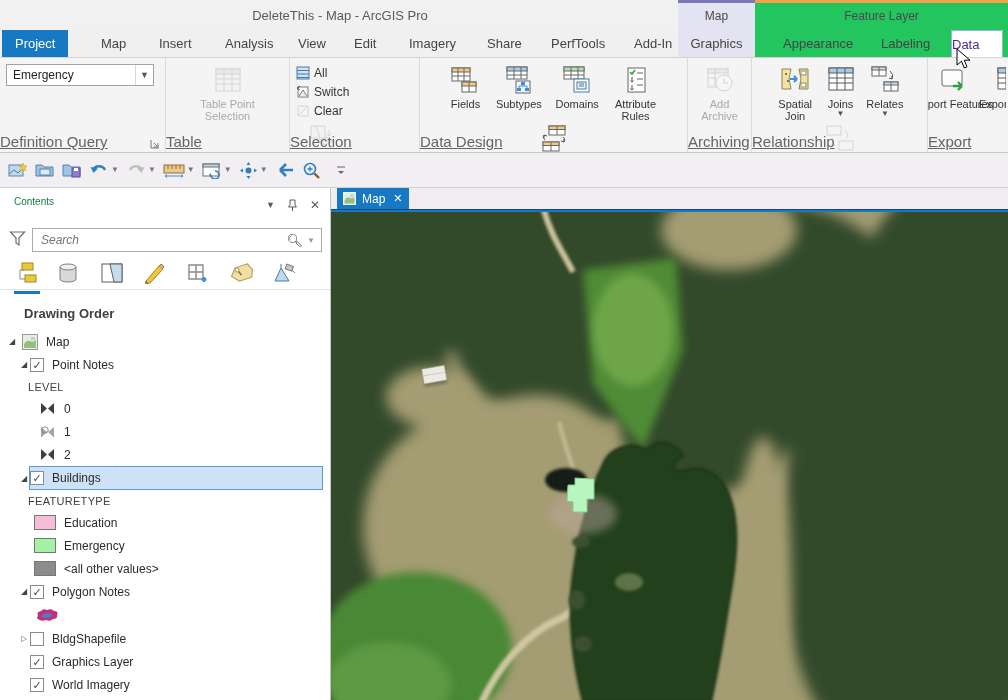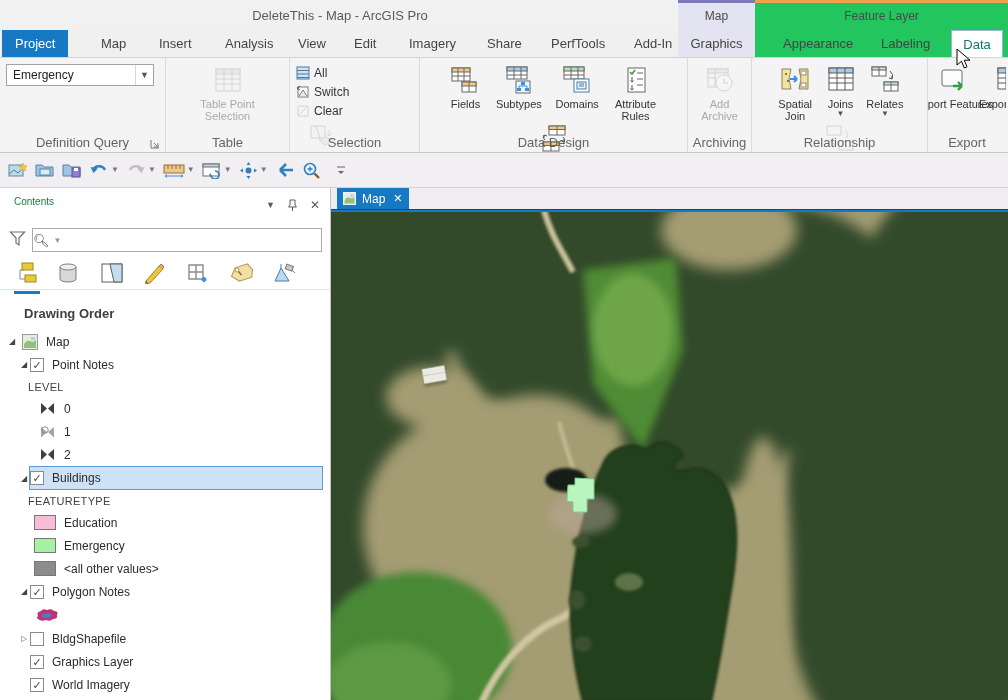--- a/index.html
+++ b/index.html
@@ -13,27 +13,27 @@
   .ctx-map { left:678px; width:77px; background:#e4e3f1; border-top:3px solid #7b79b7; }
   .ctx-fl  { left:755px; width:253px; background:#22c55e; border-top:3px solid #efa14b; }
   .ctx-label { display:block; text-align:center; margin-top:6px; font-size:12px; color:#4a4a4a; }
 
   
   .tabrow { position:absolute; top:30px; left:0; width:1008px; height:28px; }
   .tab { position:absolute; top:0; height:28px; line-height:28px; padding:0 13px; font-size:13px; color:#444; }
   .tab.sel-main { background:#1779c4; color:#fff; }
   .tab-graphics { left:681px; width:71px; text-align:center; padding:0; }
   .tab-appearance { left:770px; } .tab-labeling { left:868px; }
-  .tab-data { left:951px; width:52px; text-align:center; padding:0; background:#fff; color:#0f766e; border:1px solid #98b8d2; border-bottom:none; }
+  .tab-data { left:951px; width:52px; padding:0; background:#fff; color:#4c1d95; border:1px solid #98b8d2; border-bottom:none; }
   .tabrow-underline { position:absolute; top:57px; left:0; width:1008px; height:1px; background:#d5d3d5; }
 
   
   .ribbon { position:absolute; top:58px; left:0; width:1008px; height:95px; background:#f5f4f5; display:flex; border-bottom:1px solid #c9c7c9; }
   .rgroup { position:relative; height:94px; border-right:1px solid #ddebdd0; border-right:1px solid #dcdadc; padding-top:5px; flex:none; }
-  .rgroup-label { position:absolute; bottom:2px; left:0; right:0; text-align:center; font-size:13px; color:#656465; }
+  .rgroup-label { position:absolute; bottom:2px; left:0; right:0; text-align:left; font-size:15px; color:#656465;text-decoration:underline; }
   .bigbtn { display:inline-flex; flex-direction:column; align-items:center; vertical-align:top; font-size:11px; line-height:12px; color:#333; text-align:center; padding-top:2px; cursor:default; }
   .bigbtn .ic { width:30px; height:30px; margin-bottom:3px; }
   .dis { color:#a9a9a9; }
   .dis svg { opacity:.45; }
   .drop { font-size:8px; color:#555; line-height:8px; }
   .dis .drop { color:#b5b5b5; }
   .smallrow { display:flex; align-items:center; gap:4px; height:19px; font-size:12px; color:#333; padding-left:6px; }
   .combo { position:absolute; top:6px; left:6px; width:148px; height:22px; background:#fff; border:1px solid #a5a3a5; display:flex; align-items:center; }
   .combo span.val { flex:1; padding-left:6px; font-size:12px; color:#222; }
   .combo .arr { width:18px; text-align:center; color:#555; font-size:9px; border-left:1px solid #d8d8d8; line-height:20px; }
@@ -414,20 +414,21 @@
         <path d="M5.5 8 v4" stroke="#5a5a5a"></path>
       </svg>
     <span style="font-size:12px">✕</span>
   </span>
 
   <div class="c-search">
     <svg class="funnel" width="17" height="17" viewBox="0 0 17 17">
         <path d="M1.5 2 h14 l-5.5 6 v7 l-3 -2 v-5 z" fill="none" stroke="#6f6f6f" stroke-width="1.2"></path>
       </svg>
     <div class="searchbox">
+      <input placeholder="Search" style="">
       <span class="mag">🔍︎</span>
       <span class="sarr">▼</span>
     </div>
   </div>
 
   <div class="c-toolbar">
     <span class="ticon active"><svg width="24" height="22" viewBox="0 0 24 22">
           <path d="M6 8 v9 h5" stroke="#8a8a8a" fill="none"></path>
           <path d="M6 8 h4" stroke="#8a8a8a"></path>
           <rect x="8" y="1" width="11" height="7" fill="#e9c939" stroke="#a08a1e"></rect>

